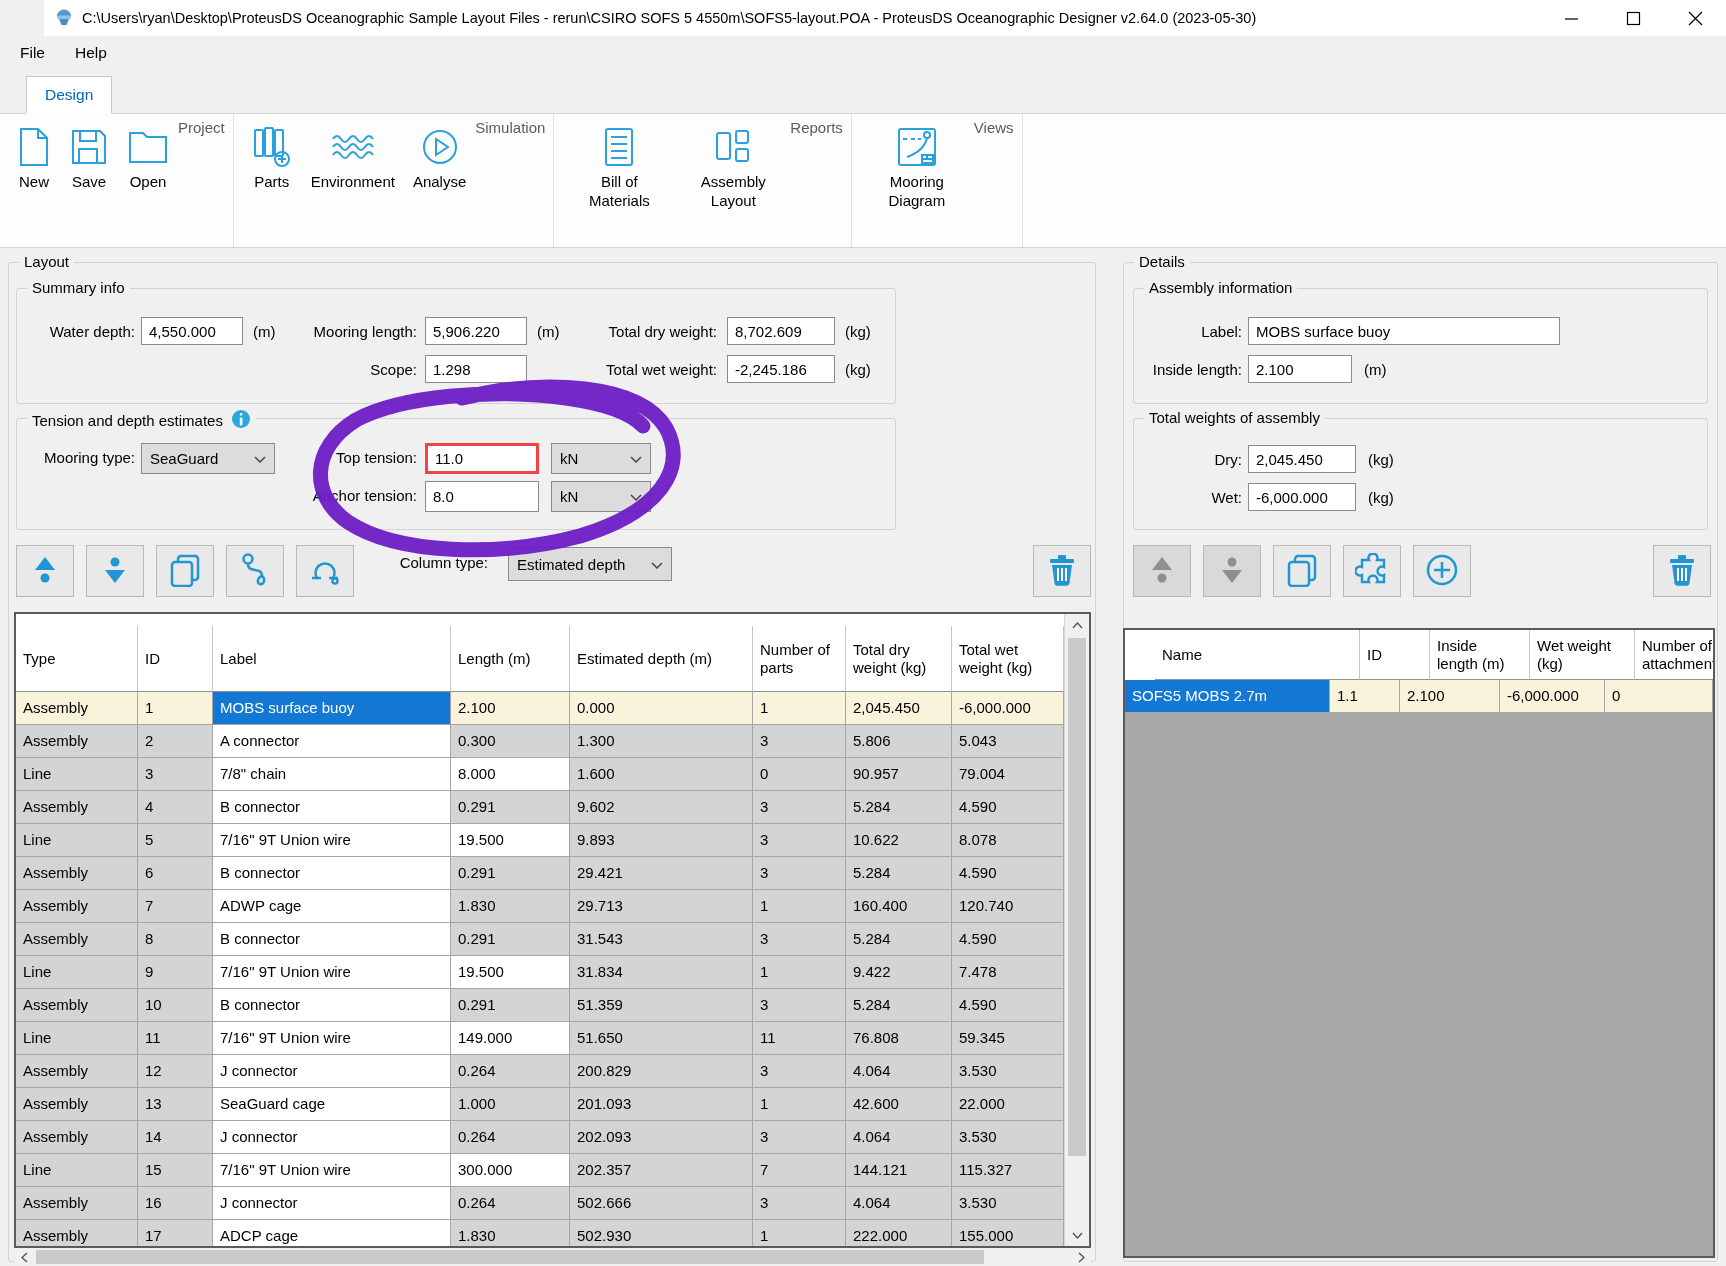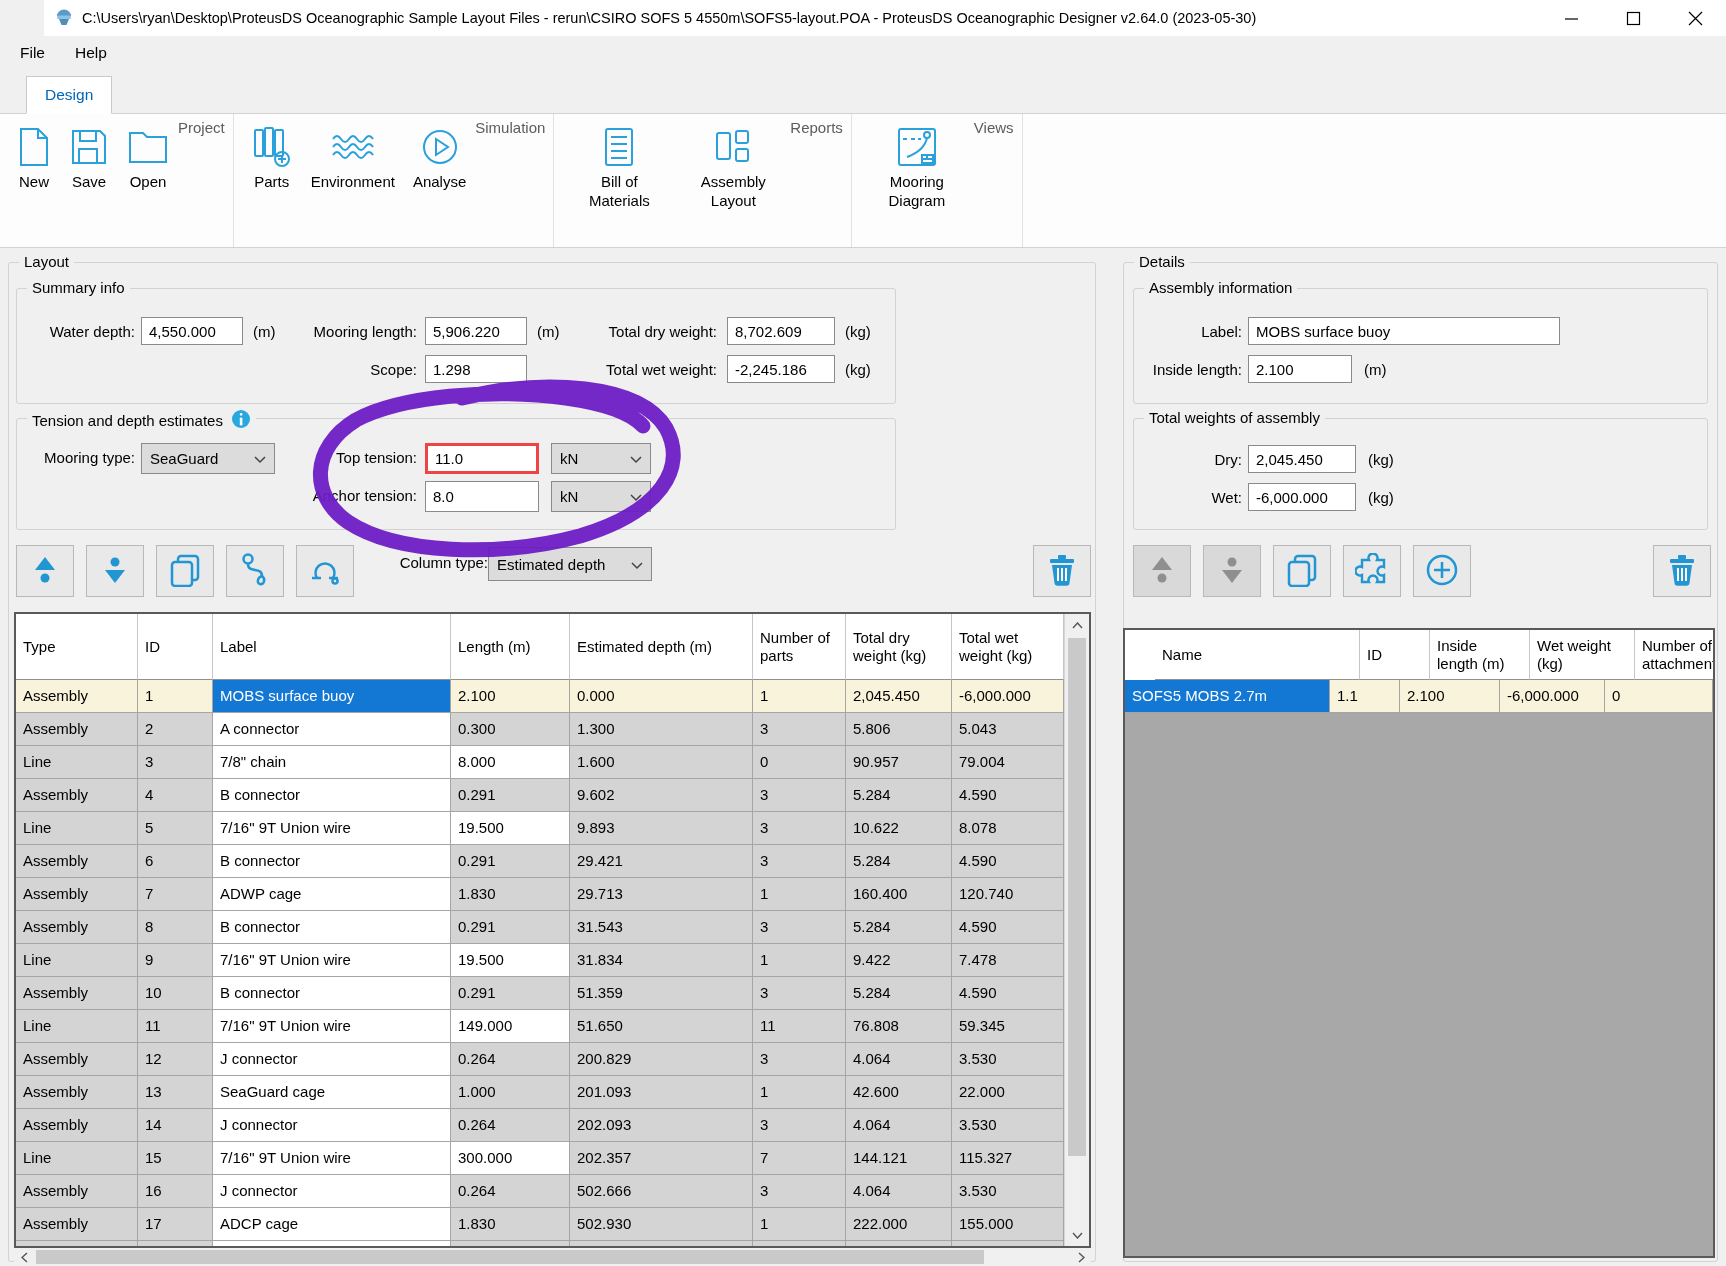--- a/index.html
+++ b/index.html
@@ -324,39 +324,39 @@
     <div class="toolbtn" style="left:296px; top:297px;">
       <span><svg width="34" height="34" viewBox="0 0 34 34">
             <g fill="none" stroke="#2196d3" stroke-width="2.5">
               <path d="M9 25 a9.5 9.5 0 1 1 16 0"></path>
               <path d="M4 25 h9 M21 25 h9"></path>
               <circle cx="27" cy="28" r="2.5"></circle>
             </g>
           </svg></span>
     </div>
     <span class="field-label" style="left:388px; top:306px; width:100px;">Column type:</span>
-    <div class="combo" style="left:488px; top:299px; width:164px; height:34px;">
+    <div class="combo" style="left:508px; top:299px; width:164px; height:34px;">
       <span>Estimated depth</span>
       <span><svg width="12" height="8" viewBox="0 0 12 8">
             <path d="M1 1 L6 6 L11 1" stroke="#444" stroke-width="1.5" fill="none"></path>
           </svg></span>
     </div>
     <div class="toolbtn" style="left:1033px; top:297px;">
       <span><svg width="30" height="34" viewBox="0 0 30 34">
             <g fill="#2196d3">
               <rect x="11" y="2" width="8" height="4" rx="1"></rect>
               <rect x="3" y="6" width="24" height="4" rx="1"></rect>
               <path d="M5 12 L7.5 30 a3 3 0 0 0 3 2.7 h9 a3 3 0 0 0 3 -2.7 L25 12 z"></path>
             </g>
             <path d="M11 15 v13 M15 15 v13 M19 15 v13" stroke="#fff" stroke-width="2"></path>
           </svg></span>
     </div>
 
     <div class="dtable" style="left:14px; top:364px; width:1077px; height:636px;">
-      <div class="tbl-inner" style="width:1192px;">
+      <div class="tbl-inner" style="width:1192px;margin-top:12px;">
         <div class="grid-left" style="height:66px;">
             <div class="th">Type</div>
             <div class="th">ID</div>
             <div class="th">Label</div>
             <div class="th">Length (m)</div>
             <div class="th">Estimated depth (m)</div>
             <div class="th">Number of parts</div>
             <div class="th">Total dry weight (kg)</div>
             <div class="th">Total wet weight (kg)</div>
           </div>

